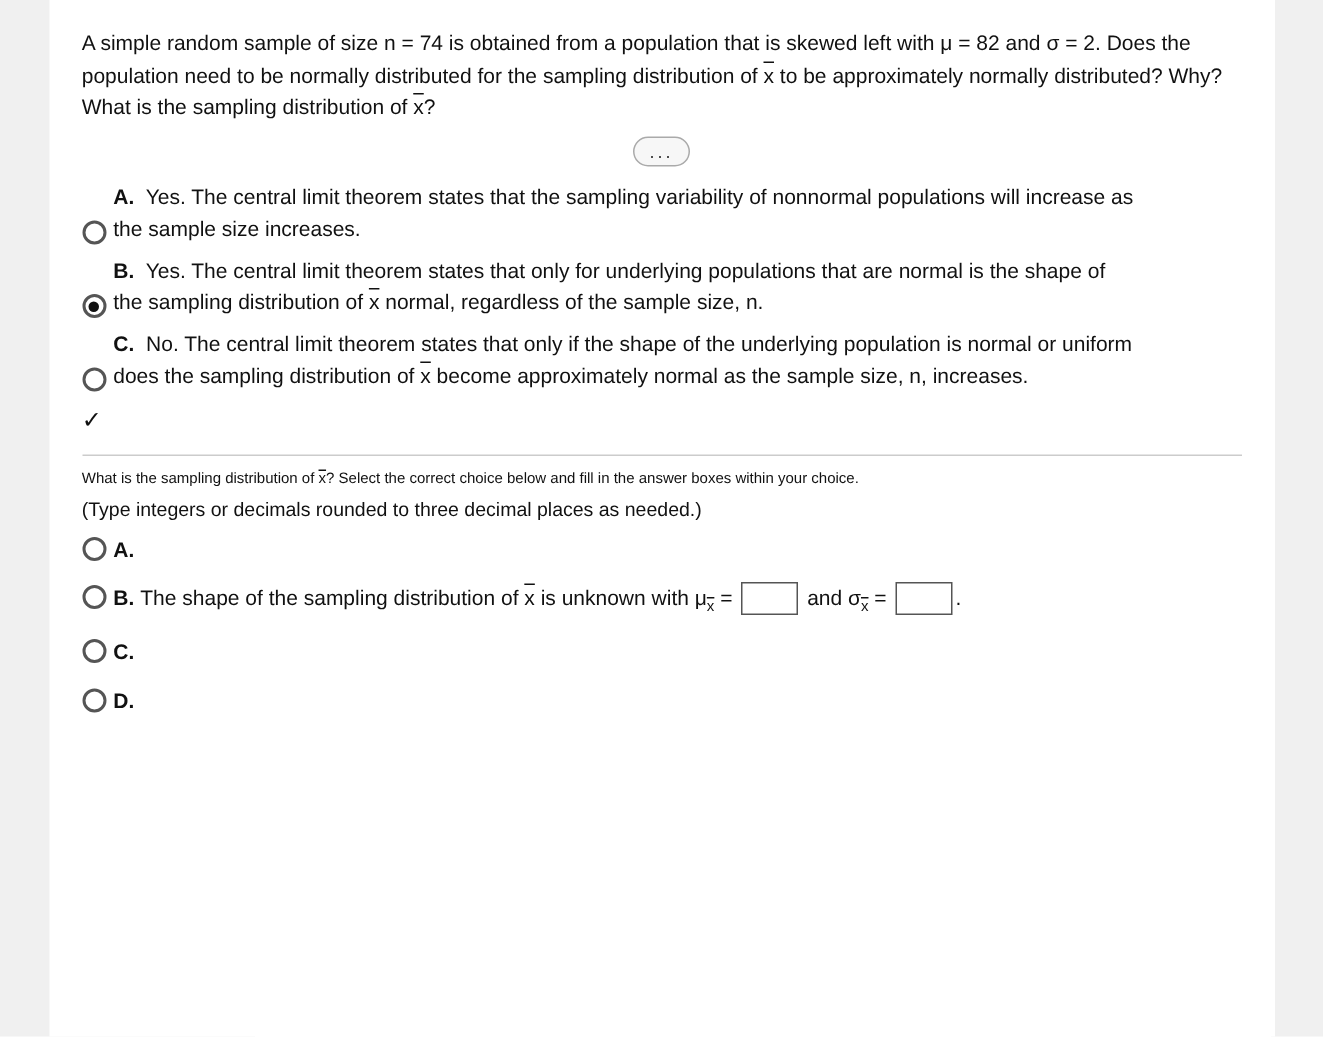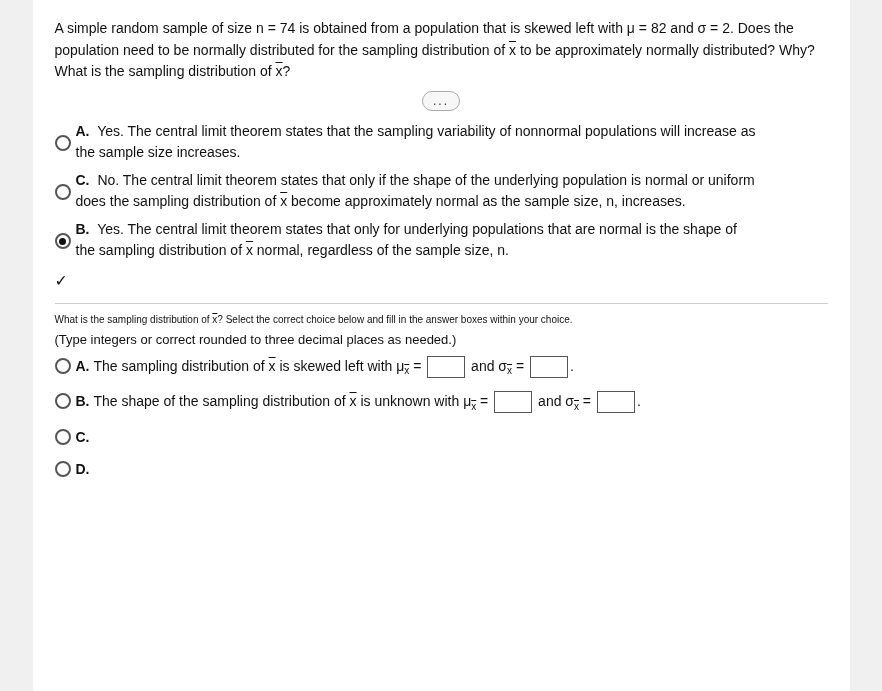--- a/index.html
+++ b/index.html
@@ -40,21 +40,21 @@
       background: #f7f7f7;
       cursor: pointer;
       color: #333;
       letter-spacing: 2px;
     }
     .answer-section {
       margin-bottom: 6px;
     }
     .answer-option {
       display: flex;
-      align-items: center;
+      align-items: flex-end;
       margin-bottom: 7px;
       line-height: 1.5;
     }
     .radio-circle {
       width: 16px;
       height: 16px;
       border-radius: 50%;
       border: 2px solid #555;
       display: inline-flex;
       align-items: center;
@@ -135,58 +135,52 @@
 
     <div class="answer-option">
       <span class="radio-circle"></span>
       <div>
         <span class="option-label">A.</span>
         <span class="option-text">Yes. The central limit theorem states that the sampling variability of nonnormal populations will increase as<br>the sample size increases.</span>
       </div>
     </div>
 
     <div class="answer-option">
+      <span class="radio-circle selected"></span>
+      <div>
+        <span class="option-label">B.</span>
+        <span class="option-text">Yes. The central limit theorem states that only for underlying populations that are normal is the shape of<br>the sampling distribution of <span class="overline">x</span> normal, regardless of the sample size, n.</span>
+      </div>
+    </div>
+
+    <div class="answer-option">
       <span class="radio-circle"></span>
       <div>
         <span class="option-label">C.</span>
         <span class="option-text">No. The central limit theorem states that only if the shape of the underlying population is normal or uniform<br>does the sampling distribution of <span class="overline">x</span> become approximately normal as the sample size, n, increases.</span>
       </div>
     </div>
 
     <div class="answer-option">
-      <span class="radio-circle selected"></span>
-      <div>
-        <span class="option-label">B.</span>
-        <span class="option-text">Yes. The central limit theorem states that only for underlying populations that are normal is the shape of<br>the sampling distribution of <span class="overline">x</span> normal, regardless of the sample size, n.</span>
-      </div>
-    </div>
-
-    <div class="answer-option">
       <span style="font-size:16px; margin-top:1px; margin-right:5px; flex-shrink:0;">✓</span>
     </div>
   </div>
 
   <hr class="horizontal-line">
 
   <div class="second-question">
     What is the sampling distribution of <span class="overline">x</span>? Select the correct choice below and fill in the answer boxes within your choice.
   </div>
   <div class="type-note">
-    (Type integers or correct rounded to three decimal places as needed.)
+    (Type integers or decimals rounded to three decimal places as needed.)
   </div>
 
   <div class="answer-option-inline">
     <span class="radio-circle" style="margin-top:3px;"></span>
     <span style="font-weight:bold;margin-right:4px;">A.</span>
-    <span>
-      The sampling distribution of <span class="overline">x</span> is skewed left with μ<sub><span class="overline" style="font-size:10px;">x</span></sub> =
-      <span class="input-box"></span>
-      and σ<sub><span style="text-decoration:overline;font-size:10px;">x</span></sub> =
-      <span class="input-box"></span>.
-    </span>
   </div>
 
   <div class="answer-option-inline">
     <span class="radio-circle" style="margin-top:3px;"></span>
     <span style="font-weight:bold;margin-right:4px;">B.</span>
     <span>
       The shape of the sampling distribution of <span class="overline">x</span> is unknown with μ<sub><span class="overline" style="font-size:10px;">x</span></sub> =
       <span class="input-box"></span>
       and σ<sub><span style="text-decoration:overline;font-size:10px;">x</span></sub> =
       <span class="input-box"></span>.

